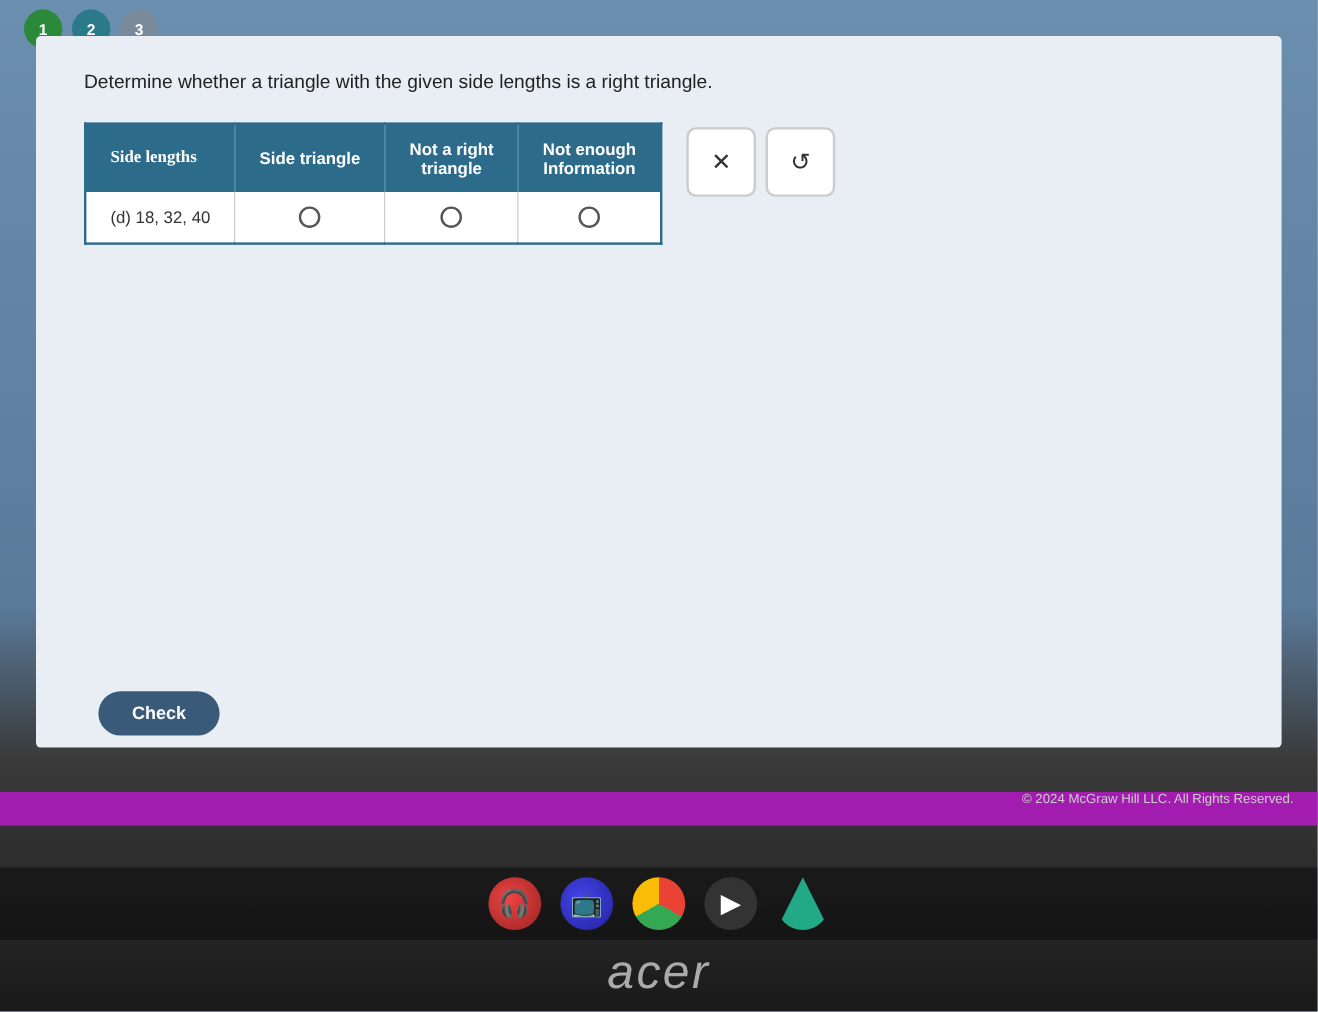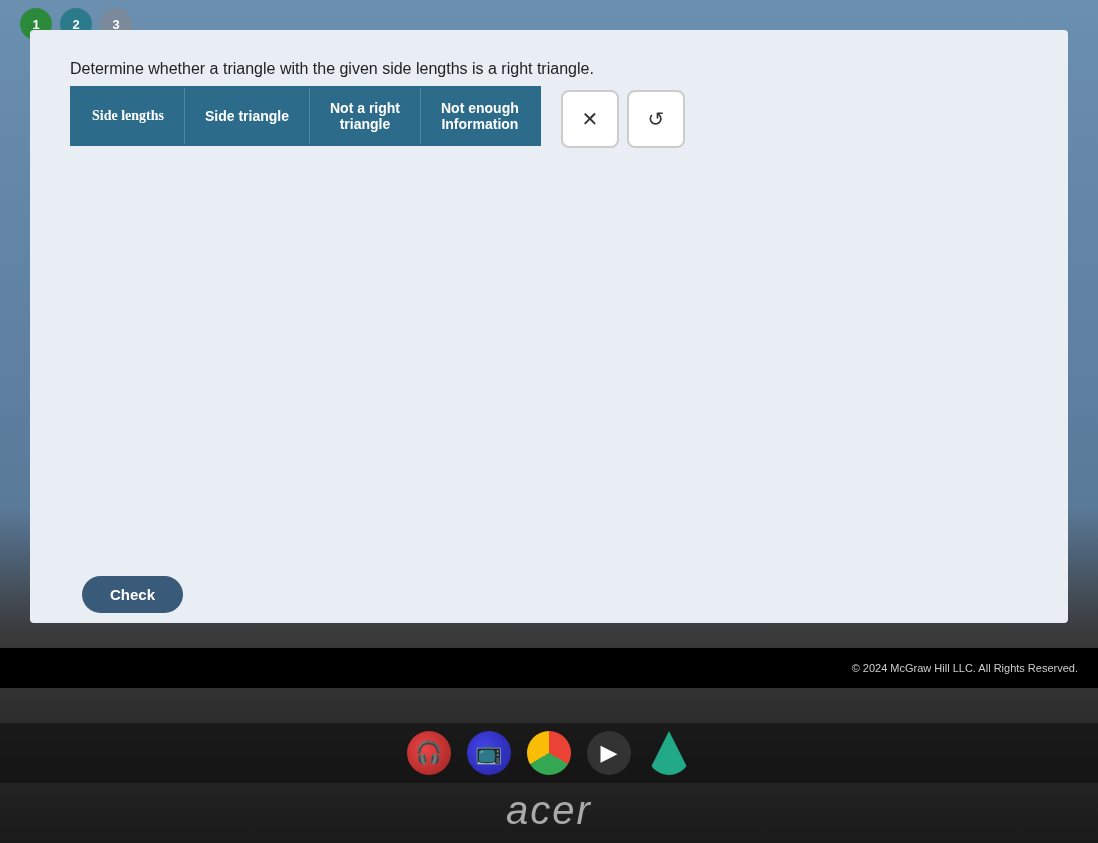--- a/index.html
+++ b/index.html
@@ -27,21 +27,21 @@
       right: 30px;
       bottom: 220px;
       background: #e8eef4;
       border-radius: 4px;
       padding: 30px 40px;
     }
 
     .question-title {
       font-size: 16px;
       color: #222;
-      margin-bottom: 8px;
+      margin-bottom: 24px;
       font-weight: normal;
     }
 
     .table-and-buttons {
       display: flex;
       align-items: flex-start;
       gap: 20px;
     }
 
     .table-wrapper {
@@ -145,24 +145,24 @@
       padding: 10px 28px;
       font-size: 15px;
       cursor: pointer;
       font-weight: 600;
     }
 
     .bottom-bar {
       position: absolute;
       bottom: 155px;
       left: 0; right: 0;
-      height: 40px;
-      background: #000000;
-      display: flex;
-      align-items: center;
+      height: 28px;
+      background: #a21caf;
+      display: flex;
+      align-items: flex-start;
       justify-content: flex-end;
       padding-right: 20px;
     }
 
     .copyright {
       color: #ccc;
       font-size: 11px;
     }
 
     .taskbar {
@@ -249,20 +249,26 @@
       <table>
         <thead>
           <tr>
             <th class="col-side">Side lengths</th>
             <th>Side triangle</th>
             <th>Not a right<br>triangle</th>
             <th>Not enough<br>Information</th>
           </tr>
         </thead>
         <tbody>
+          <tr>
+            <td class="col-side">(d) 18, 32, 40</td>
+            <td><span class="radio-circle"></span></td>
+            <td><span class="radio-circle"></span></td>
+            <td><span class="radio-circle"></span></td>
+          </tr>
         </tbody>
       </table>
     </div>
 
     <div class="action-buttons">
       <button class="action-btn">✕</button>
       <button class="action-btn">↺</button>
     </div>
   </div>
 </div>

